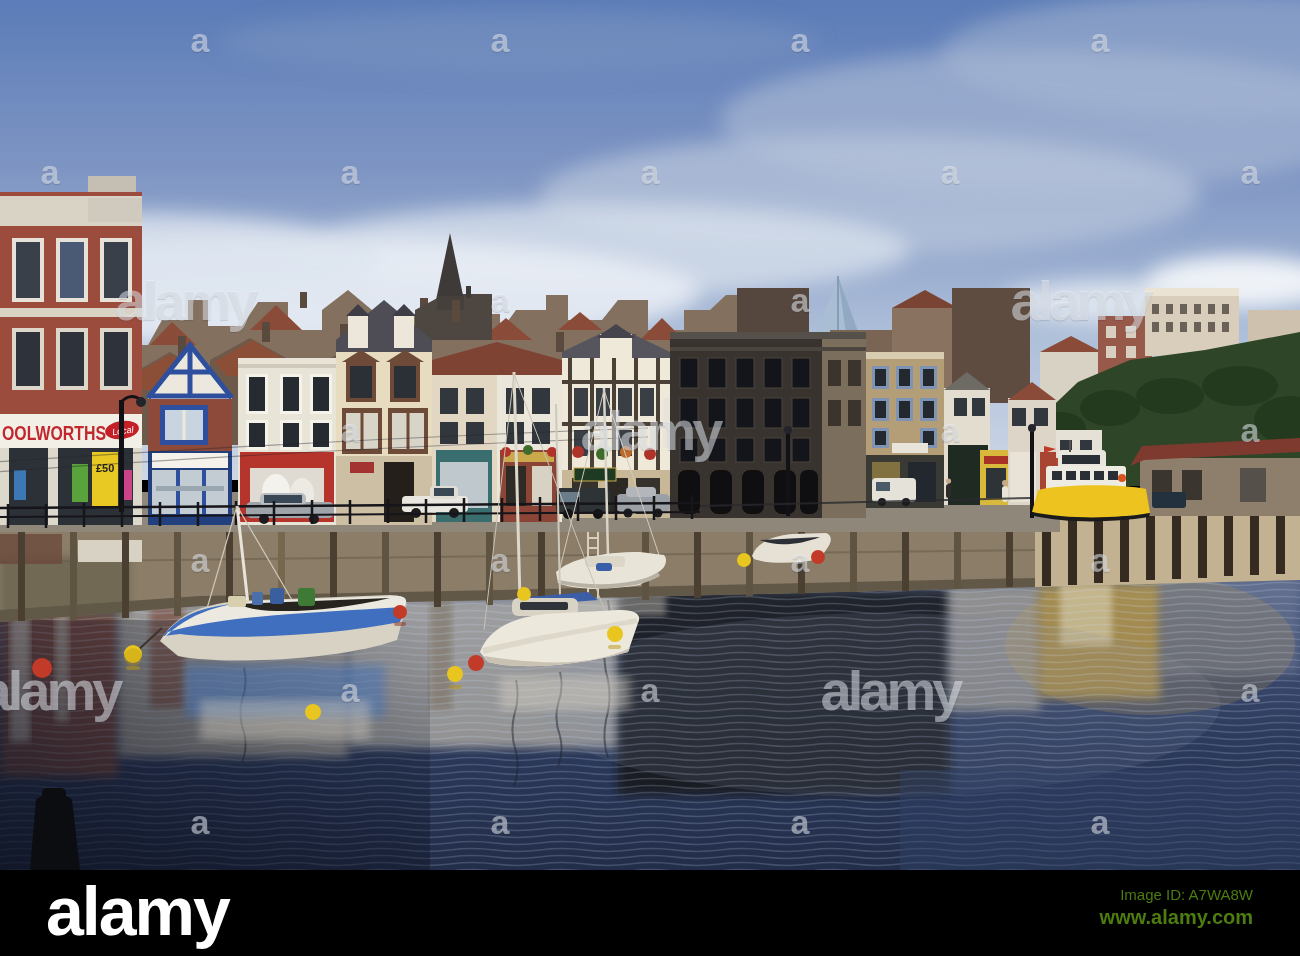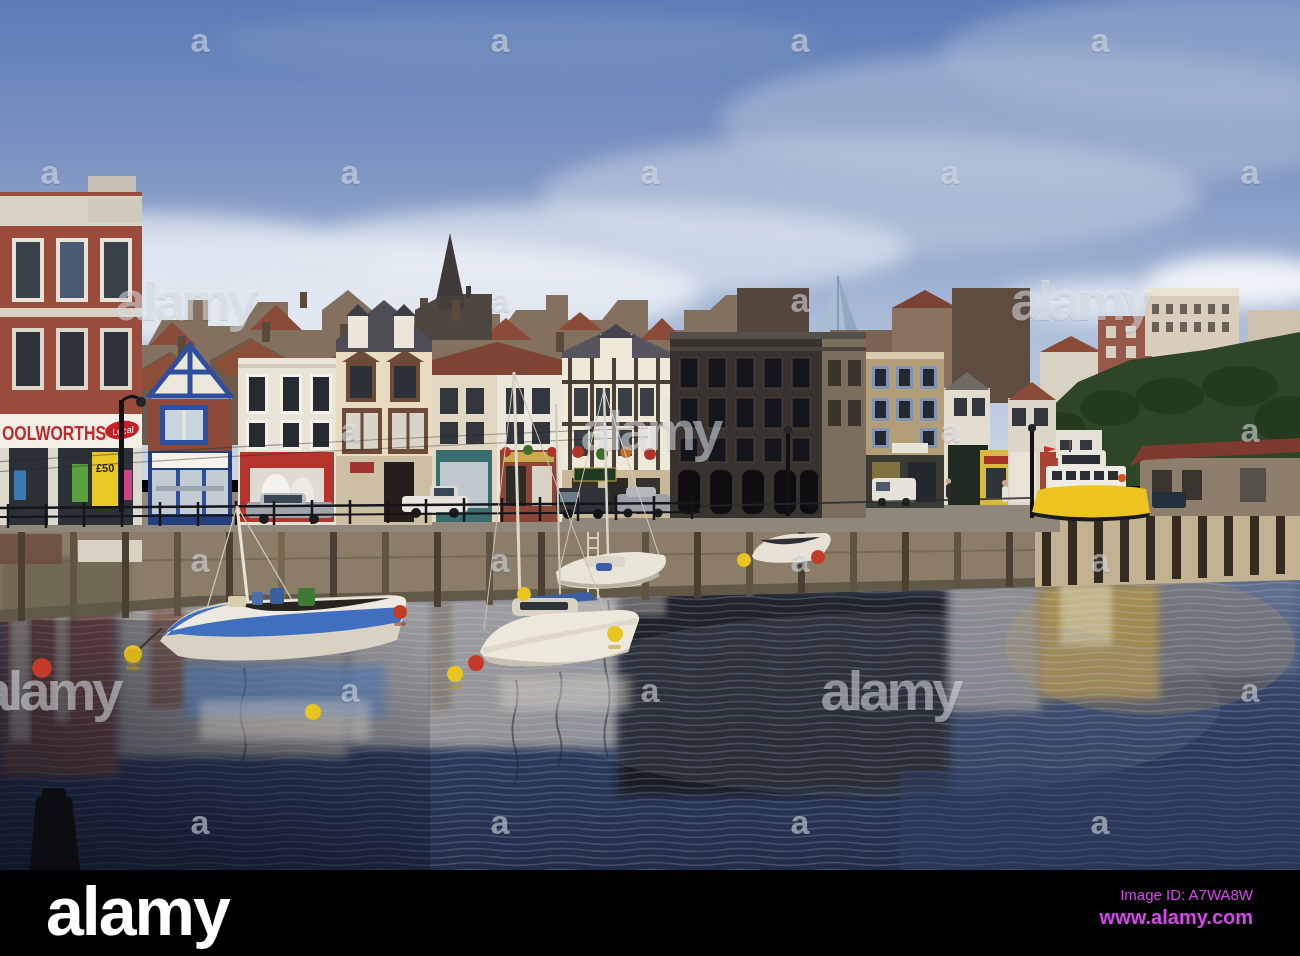--- a/index.html
+++ b/index.html
@@ -12,21 +12,21 @@
   .wm-a{position:absolute;transform:translate(-50%,-50%);
         font:bold 34px "Liberation Sans",sans-serif;
         color:rgba(240,243,248,0.52);text-shadow:0 1px 1px rgba(30,35,55,0.18);}
   .wm-word{position:absolute;transform:translate(-50%,-50%);
         font:bold 56px "Liberation Sans",sans-serif;letter-spacing:-4px;
         color:rgba(240,243,248,0.5);text-shadow:0 1px 1px rgba(30,35,55,0.15);}
   
   .footer{position:absolute;left:0;top:870px;width:1300px;height:86px;background:#000;}
   .footer .logo{position:absolute;left:46px;top:2px;
         font:bold 68px "Liberation Sans",sans-serif;letter-spacing:-2px;color:#fff;}
-  .footer .meta{position:absolute;right:47px;top:16px;text-align:right;color:#d946ef;}
+  .footer .meta{position:absolute;right:47px;top:16px;text-align:right;color:#4d7c0f;}
   .footer .meta .id{font:400 15px "Liberation Sans",sans-serif;margin-bottom:3px;}
   .footer .meta .url{font:bold 20px "Liberation Sans",sans-serif;}
 </style>
 </head>
 <body>
 
 <div class="stage">
   <div class="photo">
     <svg width="1300" height="870" viewBox="0 0 1300 870">
       <defs>

